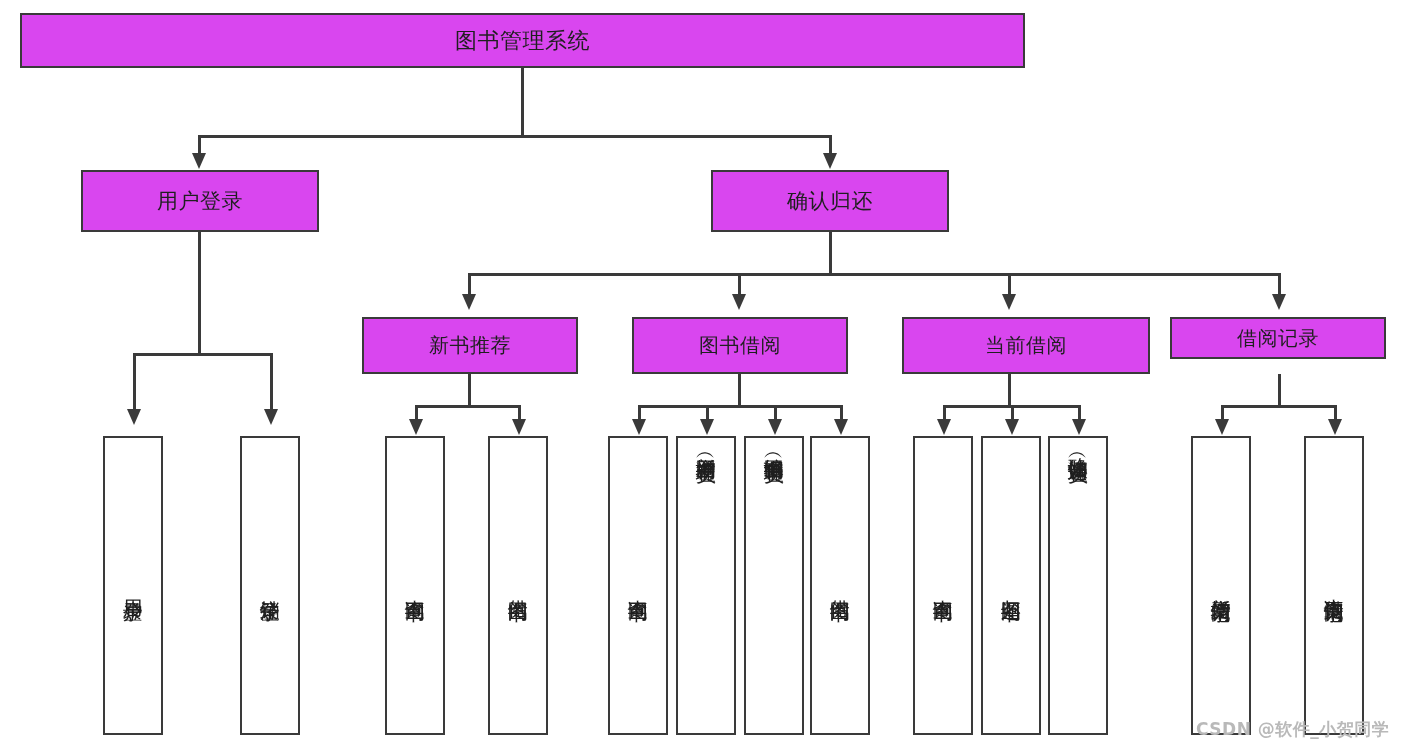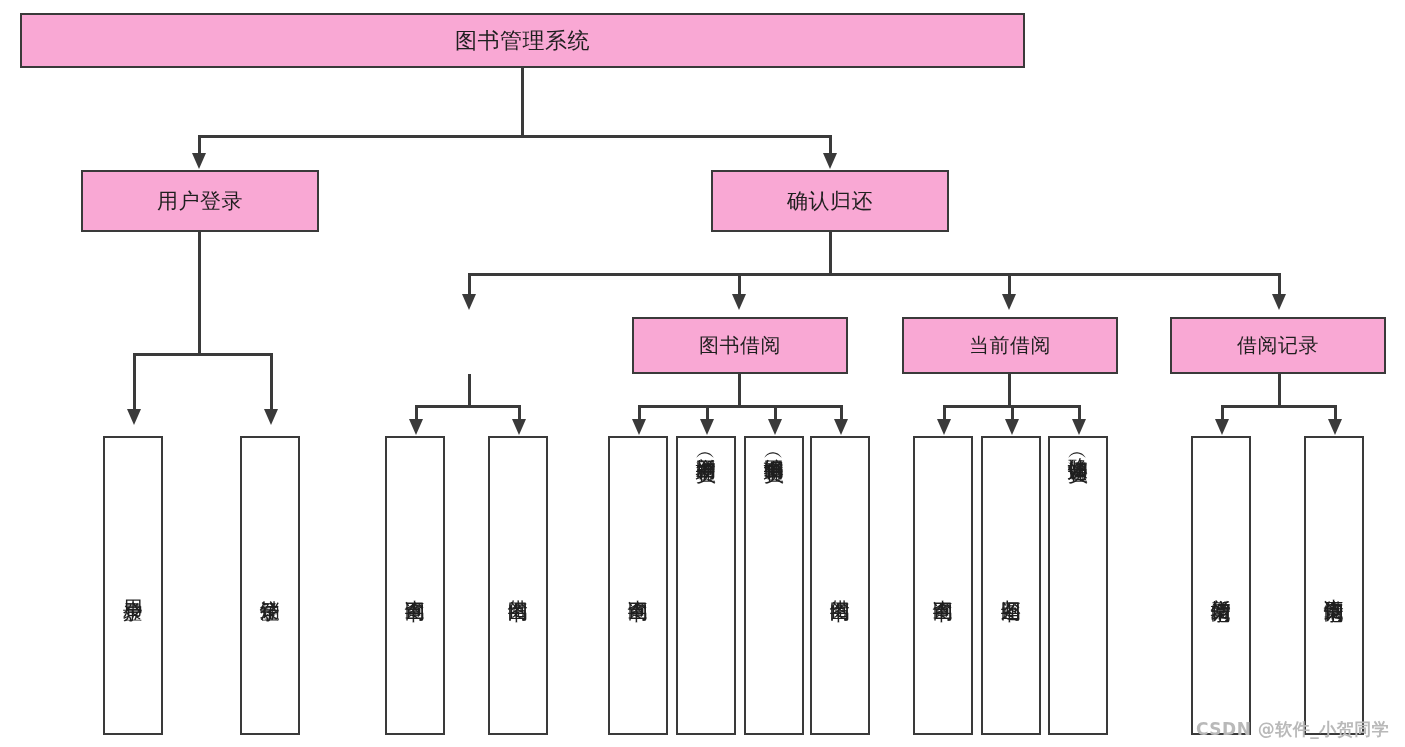--- a/index.html
+++ b/index.html
@@ -15,21 +15,21 @@
     position: relative;
     width: 1405px;
     height: 747px;
     background: #ffffff;
     overflow: hidden;
   }
   
   .node {
     position: absolute;
     box-sizing: border-box;
-    background: #f9a8d4;
+    background: #d946ef;
     border: 2.5px solid #3a3a3a;
     display: flex;
     align-items: center;
     justify-content: center;
   }
   .node .label {
     color: #1f1f1f;
     font-size: 21px;
     line-height: 1.25;
     letter-spacing: 0.5px;
@@ -128,27 +128,30 @@
   <div class="hline" style="left:468px; top:273px; width:812px;"></div>
   <div class="vline" style="left:468px; top:273px; height:30px;"></div>
   <div class="arrow" style="left:462px; top:294px;"></div>
   <div class="vline" style="left:738px; top:273px; height:30px;"></div>
   <div class="arrow" style="left:732px; top:294px;"></div>
   <div class="vline" style="left:1008px; top:273px; height:30px;"></div>
   <div class="arrow" style="left:1002px; top:294px;"></div>
   <div class="vline" style="left:1278px; top:273px; height:30px;"></div>
   <div class="arrow" style="left:1272px; top:294px;"></div>
 
+  <div class="node level3" style="left:362px; top:317px; width:216px; height:57px;">
+    <span class="label">新书推荐</span>
+  </div>
   <div class="node level3" style="left:632px; top:317px; width:216px; height:57px;">
     <span class="label">图书借阅</span>
   </div>
-  <div class="node level3" style="left:902px; top:317px; width:216px; height:57px;">
+  <div class="node level3" style="left:902px; top:317px; width:248px; height:57px;">
     <span class="label">当前借阅</span>
   </div>
-  <div class="node level3" style="left:1170px; top:317px; width:216px; height:57px;">
+  <div class="node level3" style="left:1170px; top:317px; width:216px; height:42px;">
     <span class="label">借阅记录</span>
   </div>
 
   <div class="vline" style="left:468px; top:374px; height:33px;"></div>
   <div class="hline" style="left:415px; top:405px; width:106px;"></div>
   <div class="vline" style="left:415px; top:405px; height:18px;"></div>
   <div class="arrow" style="left:409px; top:419px;"></div>
   <div class="vline" style="left:518px; top:405px; height:18px;"></div>
   <div class="arrow" style="left:512px; top:419px;"></div>
 

